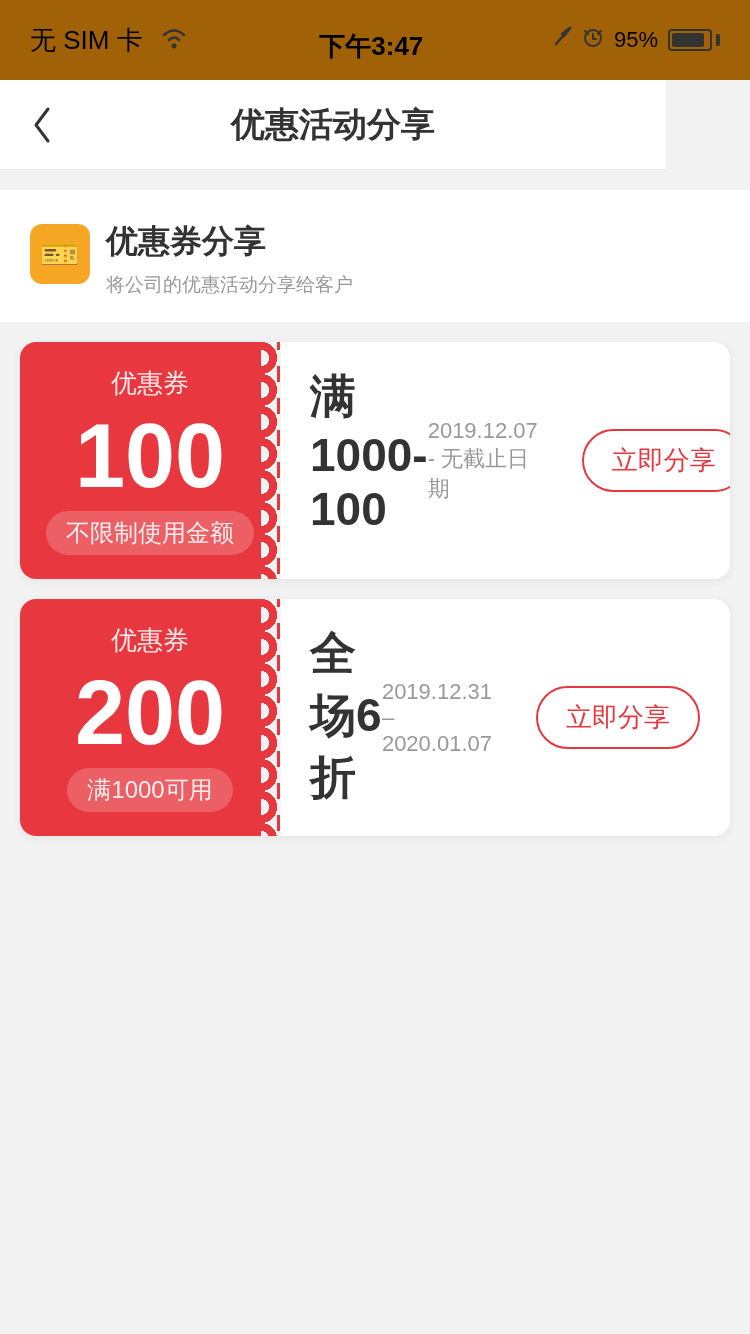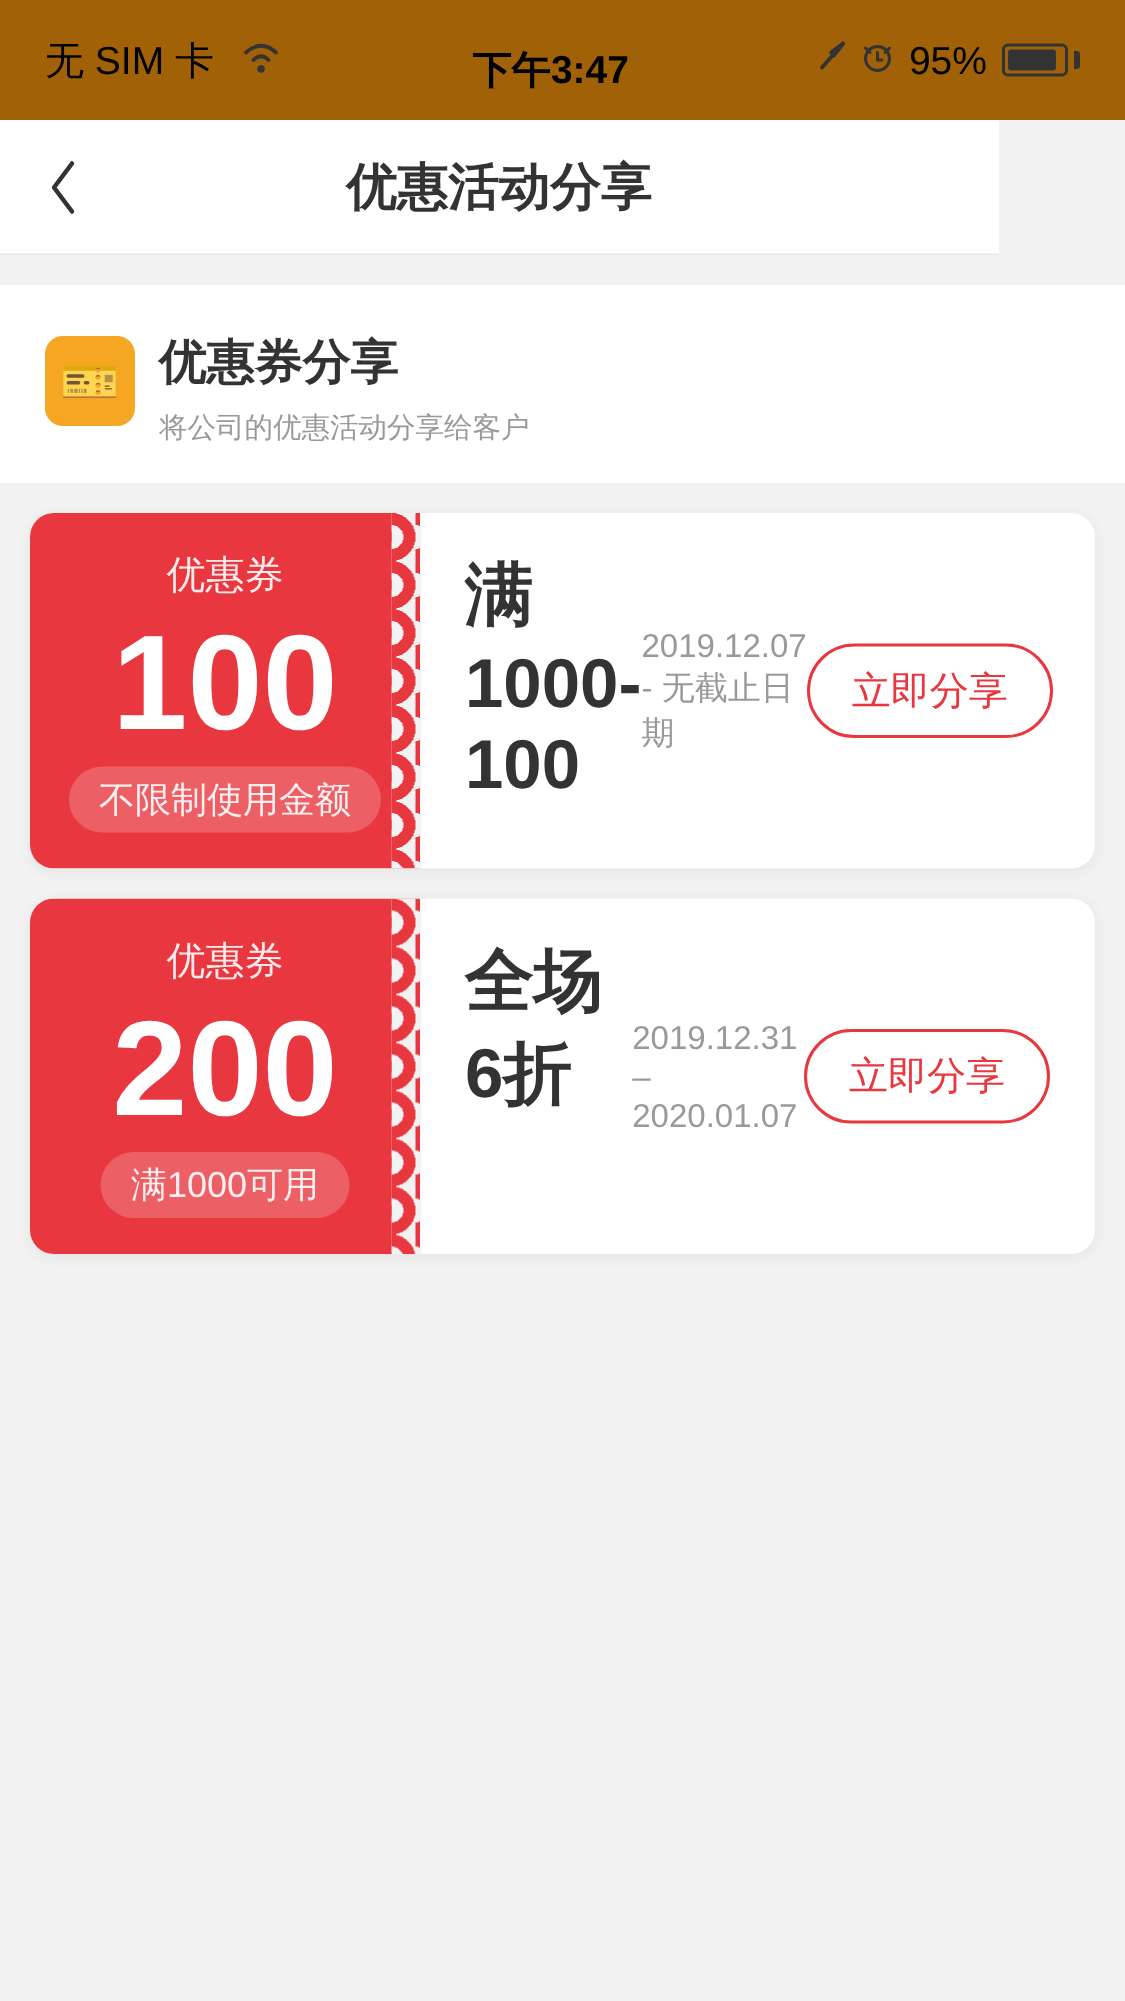--- a/index.html
+++ b/index.html
@@ -31,21 +31,21 @@
     }
     .status-center {
       font-size: 26px;
       font-weight: 600;
       margin-top: 13px;
     }
     .status-right {
       display: flex;
       align-items: center;
       gap: 10px;
-      font-size: 26px;
+      font-size: 22px;
     }
     .battery-icon {
       display: inline-flex;
       align-items: center;
       gap: 2px;
     }
     .battery-body {
       width: 44px;
       height: 22px;
       border: 2px solid #333;
@@ -196,20 +196,21 @@
     }
     .coupon-title {
       font-size: 46px;
       font-weight: 700;
       color: #333;
     }
     .coupon-footer {
       display: flex;
       align-items: center;
       justify-content: space-between;
+      gap: 44px;
     }
     .coupon-date {
       font-size: 22px;
       color: #999;
     }
     .share-btn {
       border: 2px solid #e8373e;
       color: #e8373e;
       background: #fff;
       border-radius: 40px;

